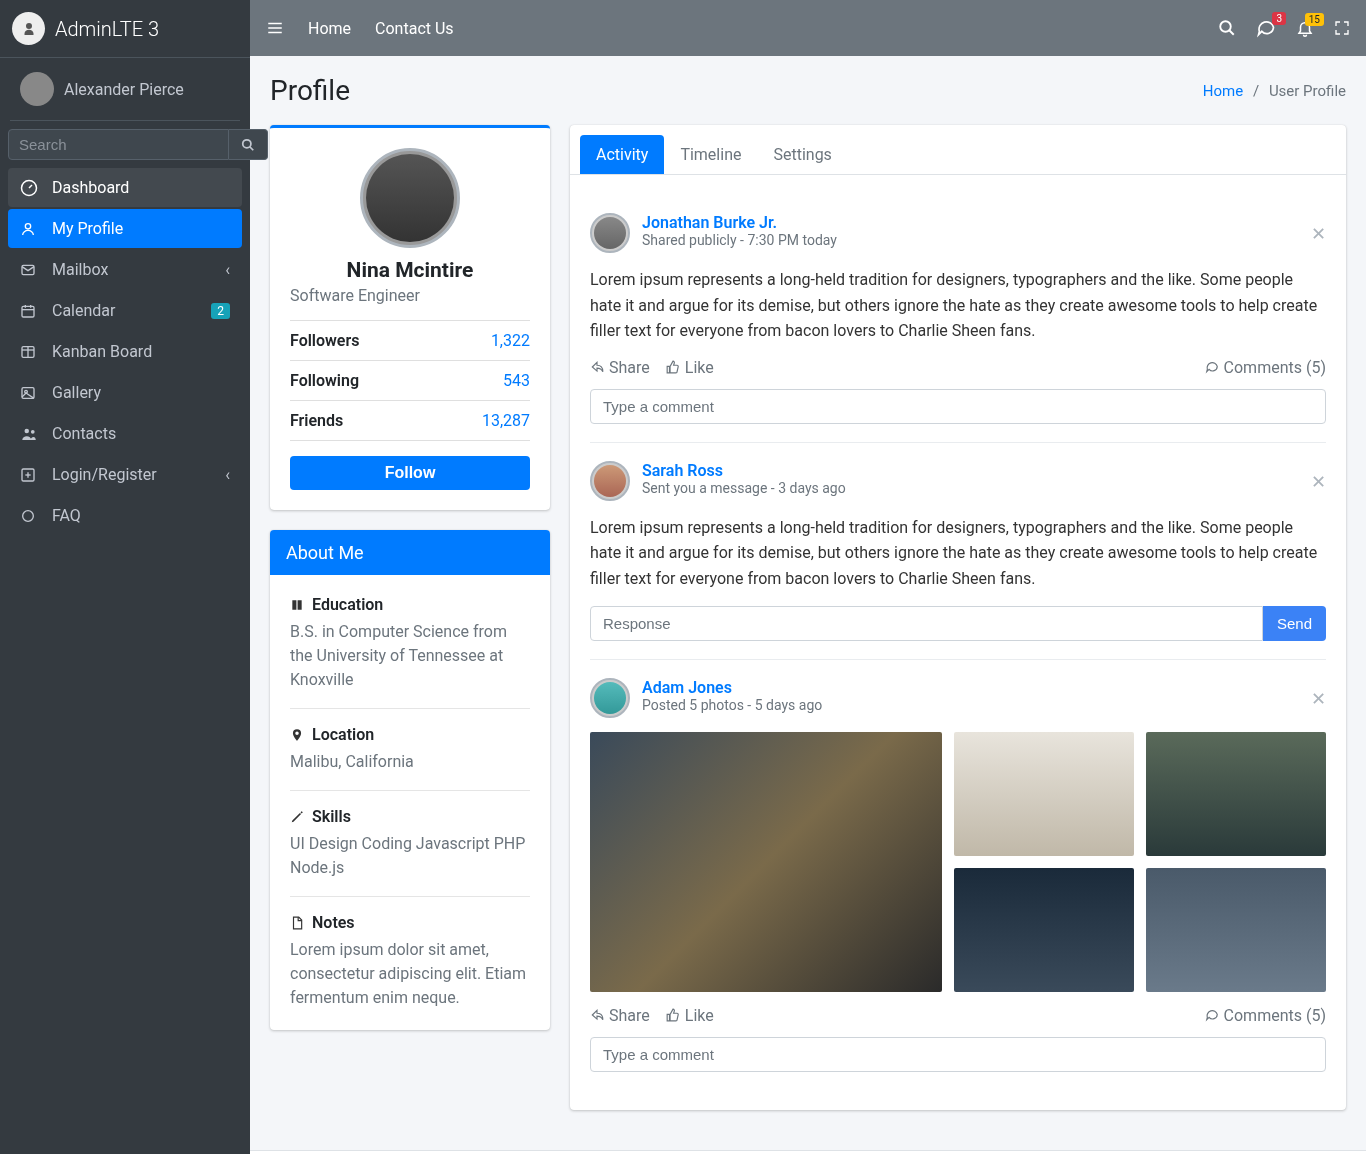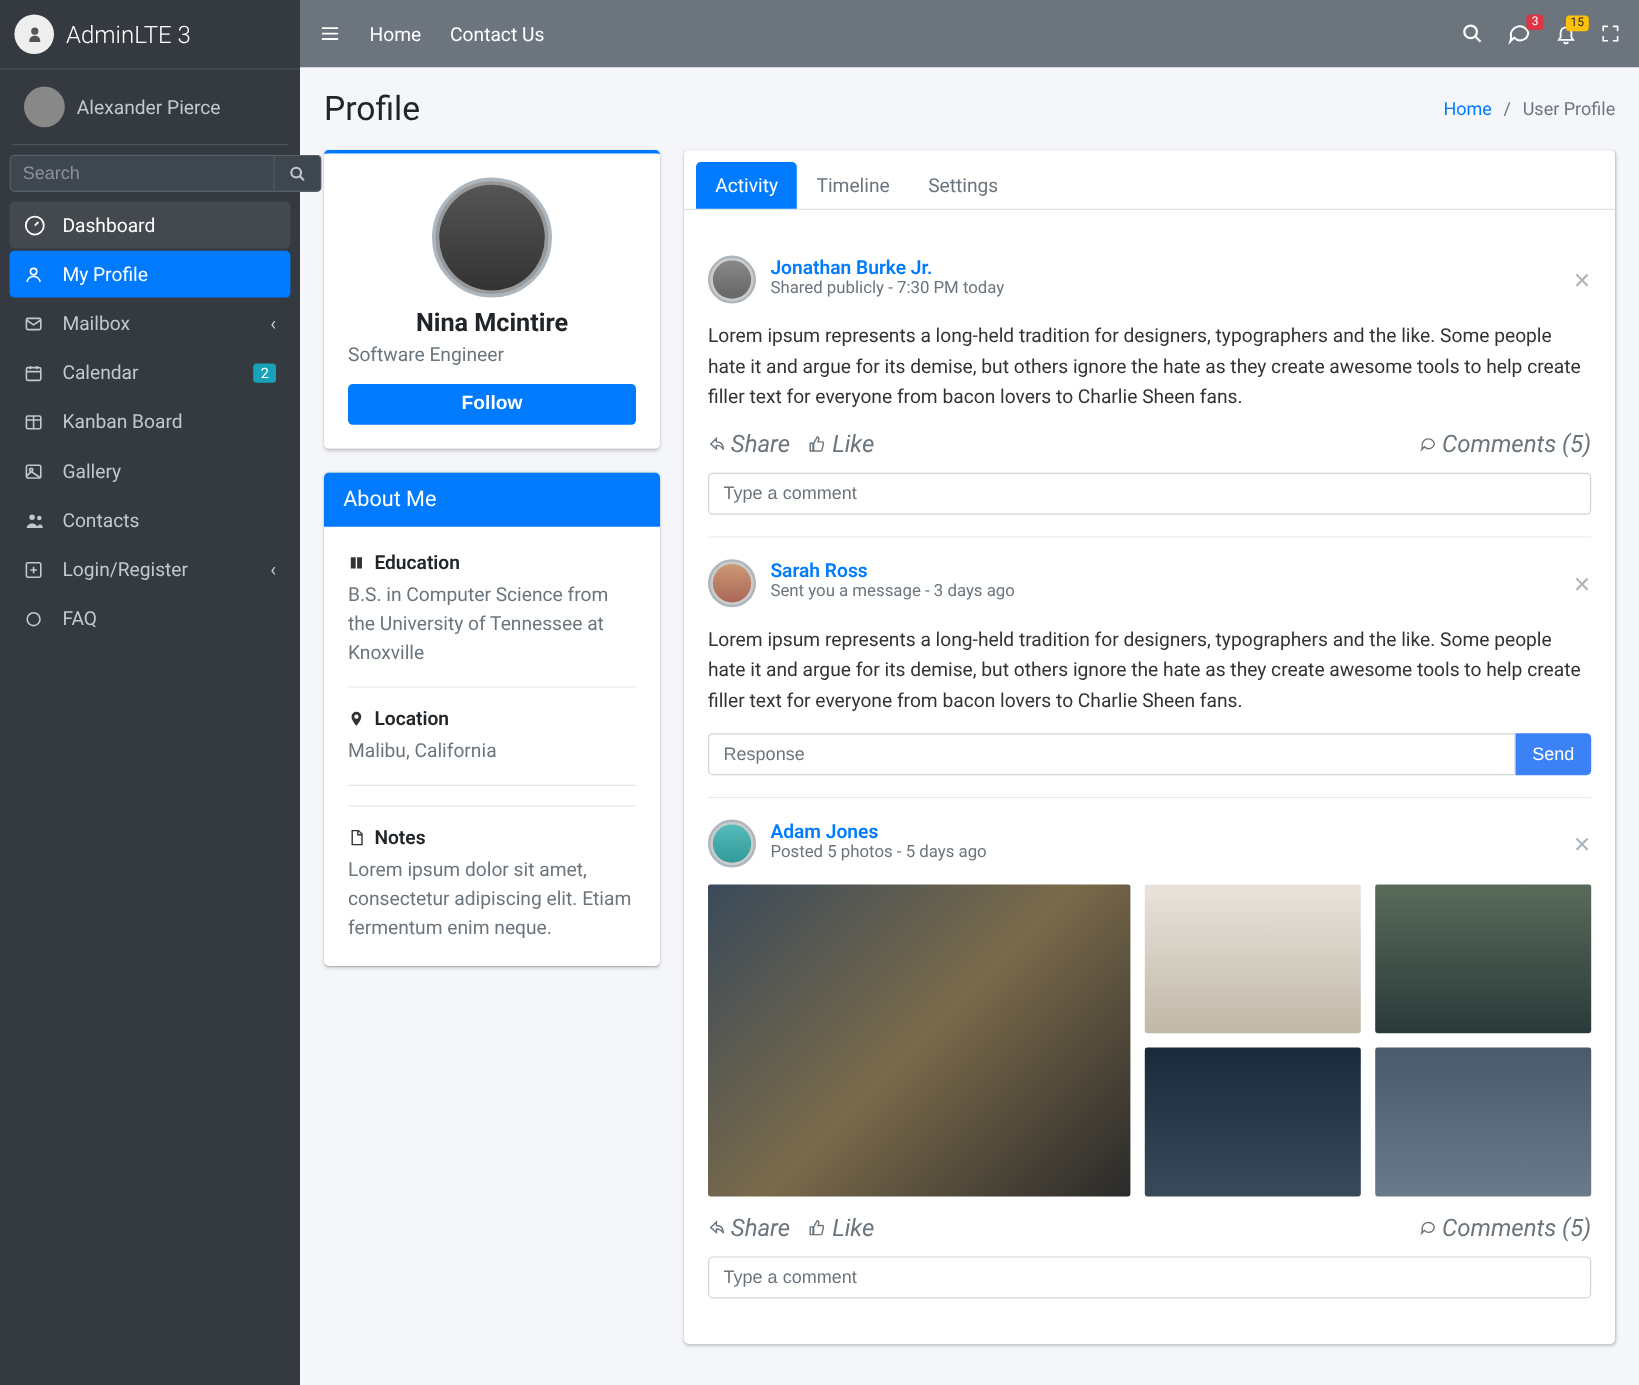--- a/index.html
+++ b/index.html
@@ -77,21 +77,21 @@
 
 .post { padding: 18px 0; border-bottom: 1px solid #e9ecef; }
 .post:last-child { border-bottom: none; }
 .post-header { display: flex; align-items: flex-start; position: relative; }
 .post-avatar { width: 40px; height: 40px; border-radius: 50%; background: #ccc; margin-right: 12px; border: 2px solid #adb5bd; padding: 2px; flex-shrink: 0; }
 .post-avatar-inner { width:100%; height:100%; border-radius:50%; background: linear-gradient(#888,#666); }
 .post-user { color: #007bff; font-weight: 600; }
 .post-meta { color: #6c757d; font-size: 14px; }
 .post-close { position: absolute; right: 0; top: 10px; color: #adb5bd; cursor: pointer; font-size: 18px; }
 .post-body { margin: 14px 0; line-height: 1.6; color: #333; }
-.post-actions { display: flex; align-items: center; color: #6c757d; font-size: 20px; margin-bottom: 12px; font-style: italic; }
+.post-actions { display: flex; align-items: center; color: #6c757d; font-size: 16px; margin-bottom: 12px; }
 .post-actions .action { margin-right: 16px; cursor: pointer; display:flex; align-items:center; gap:5px; }
 .post-actions .comments { margin-left: auto; cursor: pointer; display:flex; align-items:center; gap:5px; }
 .comment-input { width: 100%; padding: 8px 12px; border: 1px solid #ced4da; border-radius: 4px; font-size: 15px; }
 .comment-input::placeholder { color: #6c757d; }
 .input-group { display: flex; }
 .input-group input { flex: 1; border-radius: 4px 0 0 4px; }
 .btn-send { background: #3b82f6; color: #fff; border: none; padding: 8px 14px; border-radius: 0 4px 4px 0; cursor: pointer; font-size: 15px; }
 
 .photo-grid { display: flex; gap: 12px; margin: 14px 0; }
 .photo-large { flex: 1; height: 260px; border-radius: 2px; }
@@ -298,20 +298,34 @@
     <div class="content">
 
       <div class="left-col">
         <div class="card card-primary-outline">
           <div class="card-body">
             <div class="profile-img">
                 <div class="profile-img-inner"></div>
               </div>
             <h3 class="profile-name">Nina Mcintire</h3>
             <p class="profile-role">Software Engineer</p>
+            <ul class="stats-list">
+              <li>
+                  <b>Followers</b>
+                  <a>1,322</a>
+                </li>
+              <li>
+                  <b>Following</b>
+                  <a>543</a>
+                </li>
+              <li>
+                  <b>Friends</b>
+                  <a>13,287</a>
+                </li>
+            </ul>
             <button class="btn-follow">Follow</button>
           </div>
         </div>
 
         <div class="card">
           <div class="card-header-blue">About Me</div>
           <div class="card-body">
             <div class="about-item">
               <strong>
                   <span>
@@ -329,20 +343,31 @@
                   <span>
                     <svg width="14" height="16" viewBox="0 0 24 24" fill="#333">
                       <path d="M12 2a7 7 0 00-7 7c0 5 7 13 7 13s7-8 7-13a7 7 0 00-7-7zm0 10a3 3 0 110-6 3 3 0 010 6z"></path>
                     </svg>
                   </span>
                   <span>Location</span>
                 </strong>
               <p>Malibu, California</p>
             </div>
             <hr class="hr">
+            <div class="about-item">
+              <strong>
+                  <span>
+                    <svg width="14" height="14" viewBox="0 0 24 24" fill="#333">
+                      <path d="M3 21l3-1 13-13-2-2L4 18l-1 3zM18 4l2 2 2-2-2-2-2 2z"></path>
+                    </svg>
+                  </span>
+                  <span>Skills</span>
+                </strong>
+              <p>UI Design Coding Javascript PHP Node.js</p>
+            </div>
             <hr class="hr">
             <div class="about-item">
               <strong>
                   <span>
                     <svg width="14" height="14" viewBox="0 0 24 24" fill="none" stroke="#333" stroke-width="2">
                       <path d="M6 2h9l5 5v15H6z"></path>
                       <path d="M14 2v6h6"></path>
                     </svg>
                   </span>
                   <span>Notes</span>

